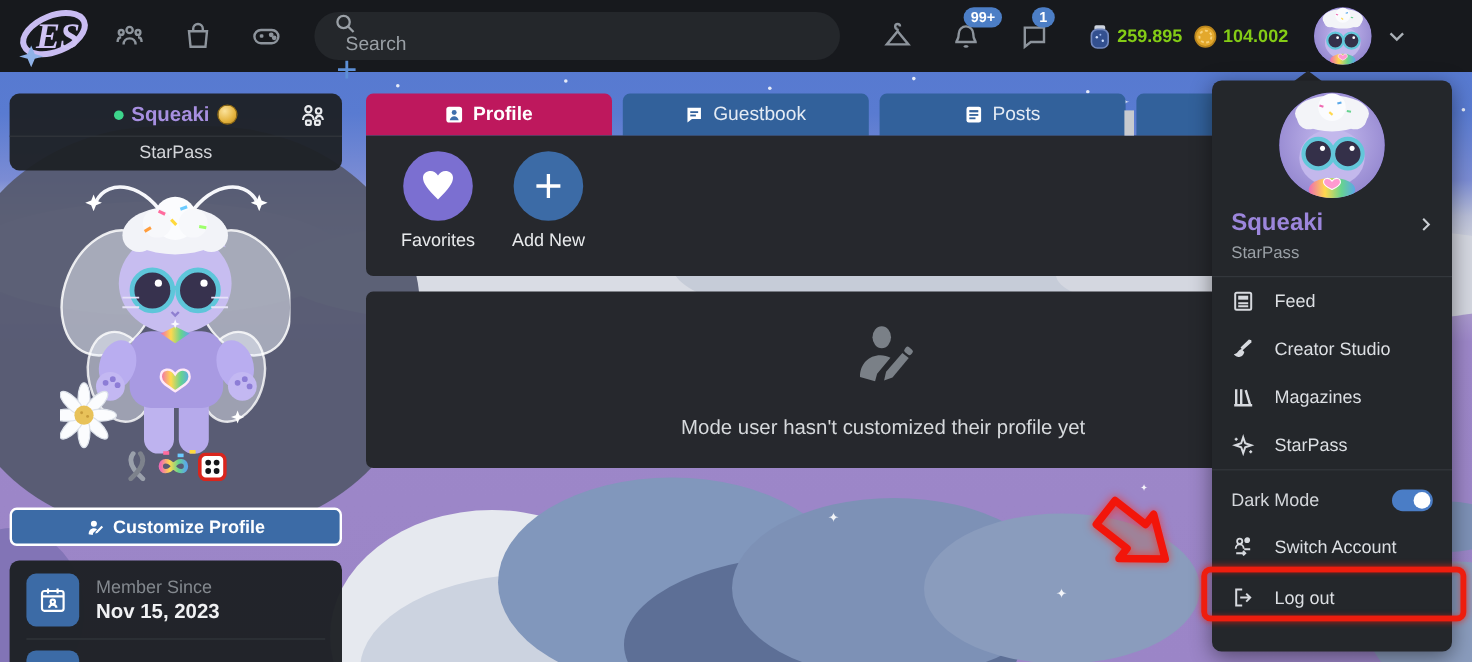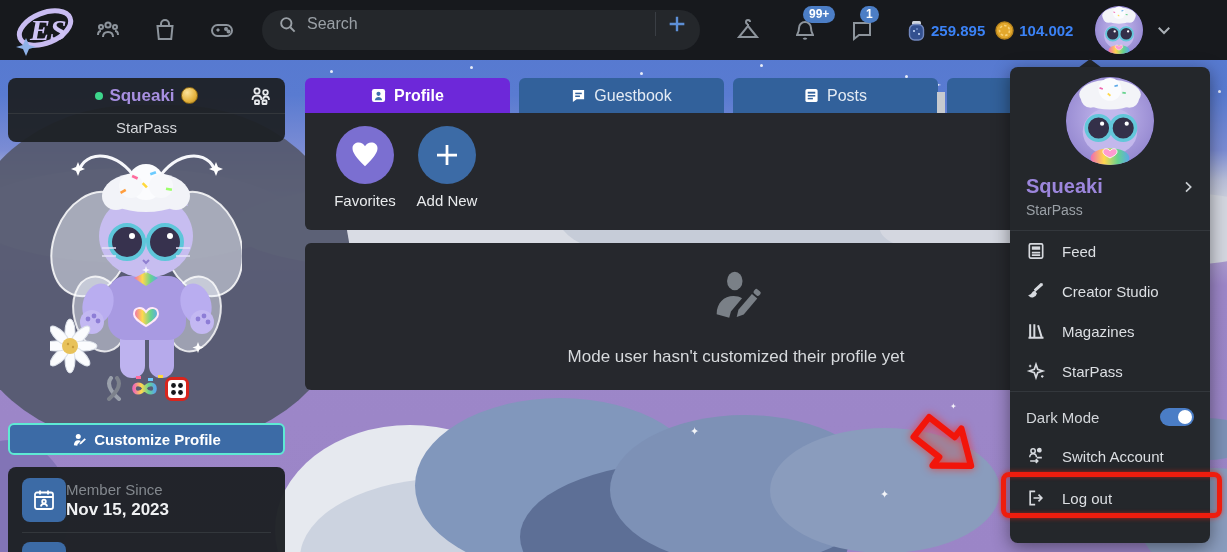--- a/index.html
+++ b/index.html
@@ -16,68 +16,68 @@
   .blob { position:absolute; border-radius:50%; z-index:0; }
   .star { position:absolute; width:3px; height:3px; background:#fff; border-radius:50%; opacity:.85; z-index:0; }
   .sparkle { position:absolute; color:rgba(255,255,255,.9); font-size:11px; z-index:1; }
   
   .navbar { position:absolute; left:0; top:0; width:1227px; height:60px; background:#17191d;
     display:flex; align-items:center; z-index:30; }
   .nav-icon { width:24px; height:24px; color:#8d949c; flex:none; cursor:pointer; }
   .logo { width:64px; height:52px; margin:0 20px 0 12px; flex:none; }
   .nav-gap { width:33px; flex:none; }
   .search { position:relative; width:438px; height:40px; background:#24272b; border-radius:20px;
-    display:flex; align-items:center; margin-left:28px; padding:0 12px 12px 16px; }
+    display:flex; margin-left:28px; padding:0 12px 12px 16px;flex-direction:column; }
   .search svg { width:19px; height:19px; color:#9aa0a6; flex:none; }
   .search input { flex:1; background:transparent; border:0; outline:0; color:#cfd3d8; font-size:16px; margin-left:10px; }
   .search input::placeholder { color:#9aa0a6; }
   .search .sep { width:1px; height:24px; background:#3a3e44; margin:0 10px; }
   .search .plus { color:#5d8fd6; width:22px; height:22px; cursor:pointer; }
   .nav-right { display:flex; align-items:center; margin-left:36px; gap:0; }
   .nav-btn { position:relative; width:24px; height:24px; color:#8d949c; margin-right:33px; cursor:pointer; flex:none; }
   .nav-badge { position:absolute; top:-12px; left:10px; background:#4c7ec6; color:#fff; font-size:12px; font-weight:bold;
     border-radius:9px; padding:1px 6px; line-height:15px; white-space:nowrap; }
   .currency { display:flex; align-items:center; margin-right:10px; }
-  .currency .amt { color:#3b82f6; font-weight:bold; font-size:15px; margin-left:5px; }
+  .currency .amt { color:#84cc16; font-weight:bold; font-size:15px; margin-left:5px; }
   .nav-avatar { width:48px; height:48px; border-radius:50%; overflow:hidden; margin:0 12px 0 12px; cursor:pointer; flex:none; background:#6f63b2; }
   .chev { width:18px; height:18px; color:#aab0b6; cursor:pointer; }
   
   .side-backdrop { position:absolute; left:-40px; top:105px; width:390px; height:340px; background:#555a70; border-radius:45%; opacity:.95; z-index:1; }
   .profile-card { position:absolute; left:8px; top:78px; width:277px; height:64px; background:rgba(30,33,37,.95);
     border-radius:8px; z-index:4; }
   .pc-top { height:36px; display:flex; align-items:center; justify-content:center; position:relative; border-bottom:1px solid #33373c; }
   .dot { width:8px; height:8px; border-radius:50%; background:#3dd68c; margin-right:6px; }
   .pc-name { color:#a78fe0; font-weight:bold; font-size:17px; }
   .gold-badge { width:17px; height:17px; border-radius:50%; margin-left:6px;
     background:radial-gradient(circle at 35% 30%,#fbe29a,#e4b33e 60%,#b9851d); border:1px solid #8f6a14; }
   .pc-friends { position:absolute; right:12px; top:6px; width:24px; height:24px; color:#e7e9ec; cursor:pointer; }
   .pc-sub { text-align:center; color:#d3d5d9; font-size:15px; line-height:27px; }
   .avatar-art { position:absolute; left:50px; top:136px; width:192px; height:246px; z-index:2; }
   .badge-row { position:absolute; left:8px; top:376px; width:277px; display:flex; justify-content:center; align-items:center; gap:5px; z-index:3; }
   .customize-btn { position:absolute; left:8px; top:423px; width:277px; height:32px; background:#3c6ba6;
-    border:2px solid #5eead4; border-radius:6px; color:#fff; font-weight:bold; font-size:15px;
+    border:2px solid #ffffff; border-radius:6px; color:#fff; font-weight:bold; font-size:15px;
     display:flex; align-items:center; justify-content:center; gap:7px; cursor:pointer; z-index:4; }
   .customize-btn svg { width:15px; height:15px; }
   .info-card { position:absolute; left:8px; top:467px; width:277px; height:100px; background:rgba(30,33,37,.97);
     border-radius:8px; padding:11px 14px; z-index:4; }
-  .info-row { display:flex; align-items:center; }
+  .info-row { display:flex; align-items:center; gap:14px; }
   .info-tile { width:44px; height:44px; background:#3c6ba6; border-radius:8px; color:#fff;
     display:flex; align-items:center; justify-content:center; flex:none; }
   .info-tile svg { width:24px; height:24px; }
   .info-label { color:#83888e; font-size:15px; line-height:19px; }
   .info-value { color:#f0f1f3; font-weight:bold; font-size:17px; line-height:21px; }
   .info-div { height:1px; background:#33373c; margin:10px 0 9px; }
   
   .tabs { position:absolute; left:305px; top:78px; display:flex; gap:9px; z-index:2; }
   .tab { width:205px; height:35px; background:#32619b; border-radius:6px 6px 0 0; color:#e4ebf4; font-size:16px;
     display:flex; align-items:center; justify-content:center; gap:8px; cursor:pointer; }
-  .tab.active { background:#6d28d9; color:#fff; font-weight:bold; }
+  .tab.active { background:#be185d; color:#fff; font-weight:bold; }
   .tab svg { width:15px; height:15px; flex:none; }
   .panel { position:absolute; background:#26282d; z-index:2; }
-  .quick-panel { left:305px; top:113px; width:862px; height:117px; border-radius:0 6px 6px 6px; display:flex; gap:10px; padding:13px 0 0 24px; }
+  .quick-panel { left:305px; top:113px; width:862px; height:117px; border-radius:0 6px 6px 6px; display:flex; gap:20px; padding:13px 0 0 24px; }
   .qa { display:flex; flex-direction:column; align-items:center; width:72px; cursor:pointer; }
   .qa-circle { width:58px; height:58px; border-radius:50%; display:flex; align-items:center; justify-content:center; }
   .qa-circle svg { width:30px; height:30px; color:#fff; }
   .qa-label { color:#e8eaec; font-size:15px; margin-top:8px; }
   .empty-panel { left:305px; top:243px; width:862px; height:147px; border-radius:6px;
     display:flex; flex-direction:column; align-items:center; justify-content:center; }
   .empty-panel svg { width:58px; height:58px; color:#7a8087; }
   .empty-text { color:#d6d9dc; font-size:17px; margin-top:22px; }
   .scroll-nub { position:absolute; left:937px; top:92px; width:8px; height:21px; background:#c7cacf; z-index:3; }
   

